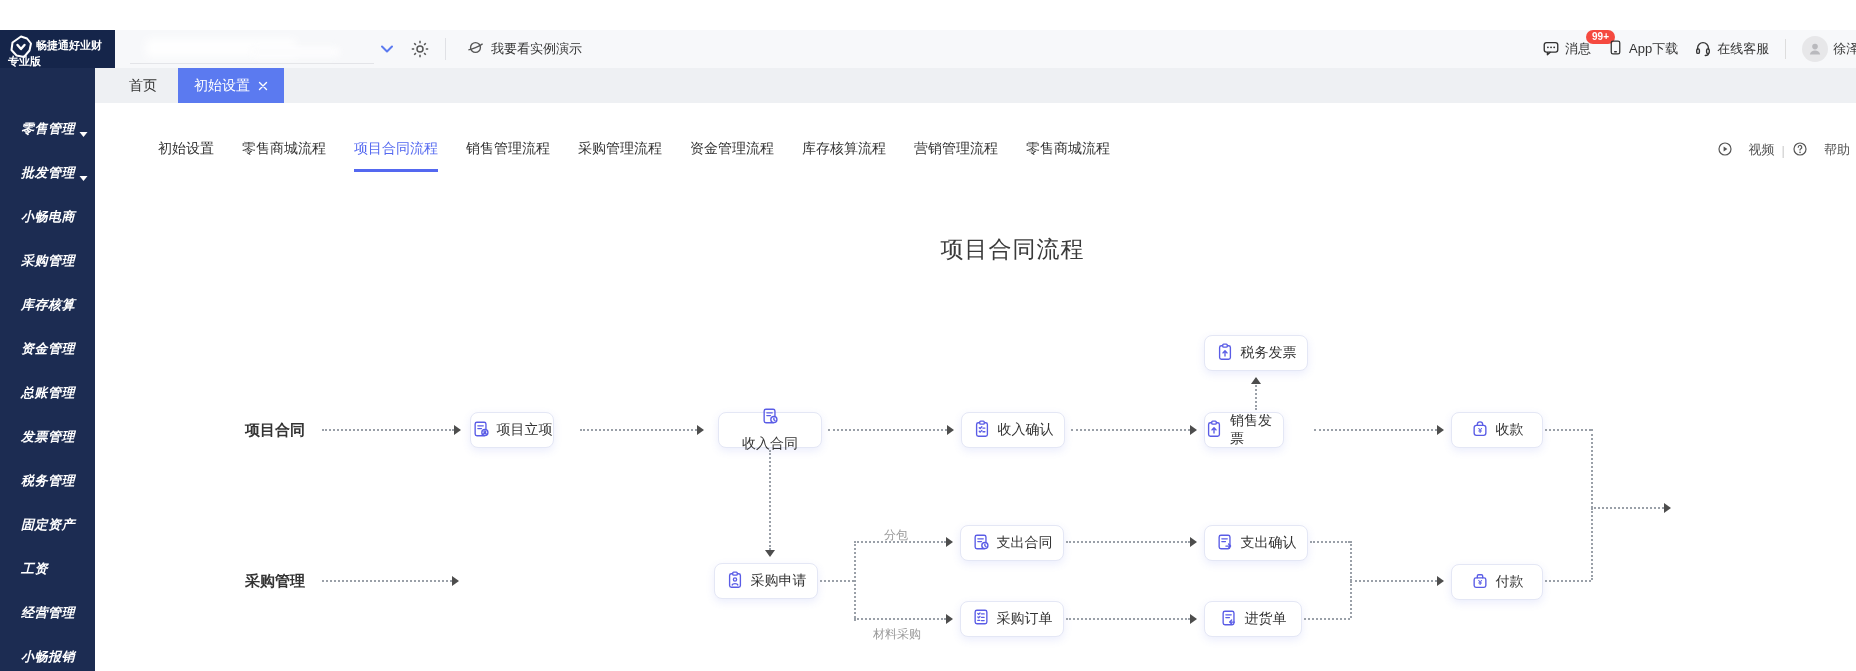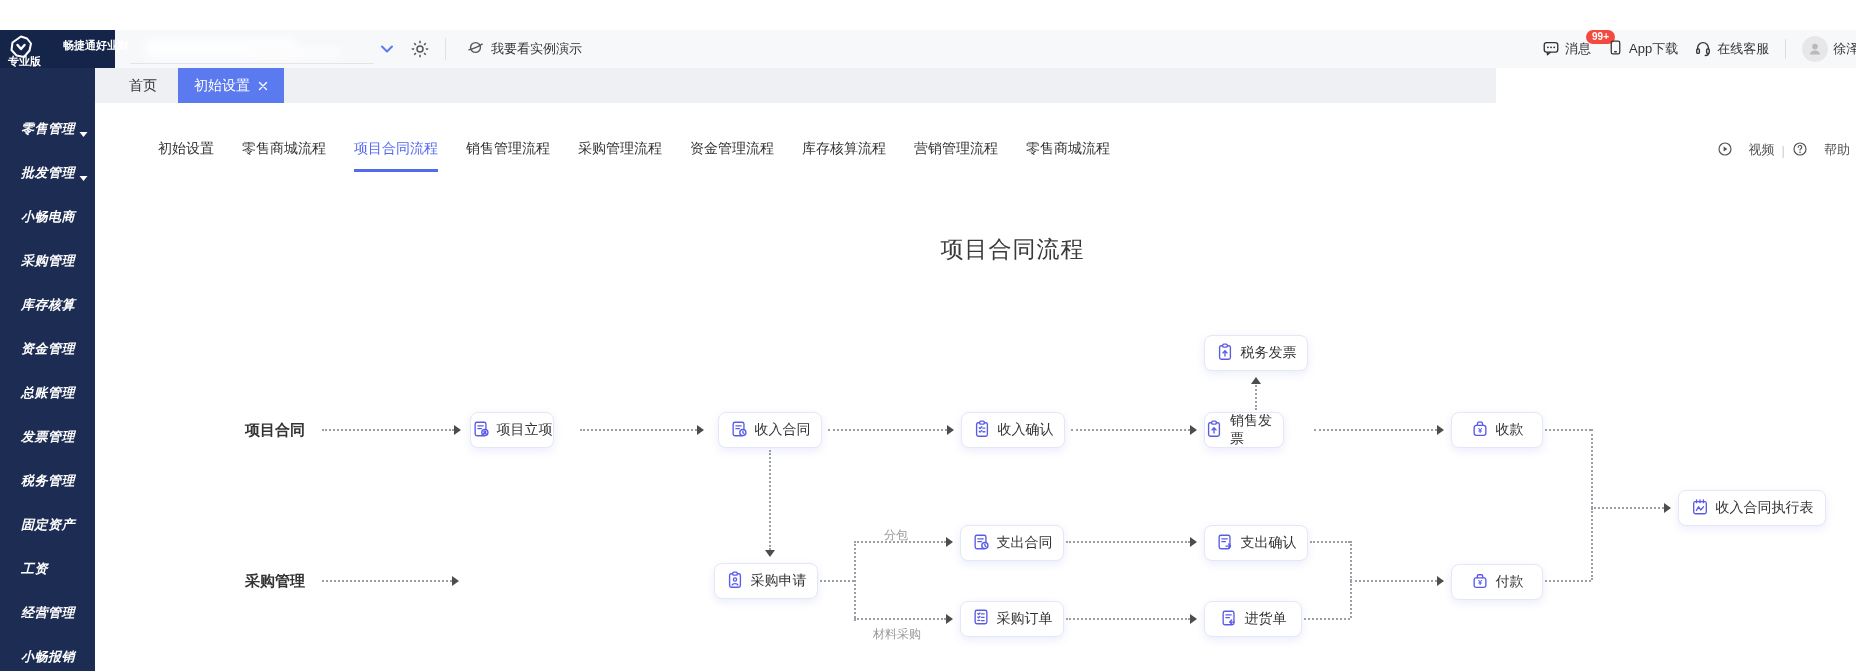--- a/index.html
+++ b/index.html
@@ -5,38 +5,38 @@
   * { margin:0; padding:0; box-sizing:border-box; }
   html,body { width:1856px; height:671px; overflow:hidden; background:#fff;
     font-family:"Liberation Sans","DejaVu Sans",sans-serif; }
   .stage { position:absolute; left:0; top:0; width:1856px; height:671px; background:#fff; }
 
   
   .topstrip { position:absolute; left:0; top:0; width:1856px; height:30px; background:#fff; }
   .header { position:absolute; left:0; top:30px; width:1856px; height:38px; background:#f7f8fa; }
   .logo-block { position:absolute; left:0; top:0; width:115px; height:38px; background:#15254a; color:#fff; }
   .logo-mark { position:absolute; left:8px; top:4px; }
-  .brand { position:absolute; left:36px; top:8px; font-size:11px; font-weight:bold; white-space:nowrap; overflow:hidden; width:78px;margin-left:27px; }
+  .brand { position:absolute; left:36px; top:8px; font-size:11px; font-weight:bold; white-space:nowrap; overflow:hidden; width:78px; }
   .edition { position:absolute; left:8px; top:24px; font-size:11px; font-weight:bold; }
   .company-select { position:absolute; left:130px; top:4px; width:244px; height:30px; border-bottom:1px solid #e3e4e8; }
   .blur-smear { position:absolute; left:16px; top:5px; width:150px; height:18px; background:#fff; border-radius:4px; filter:blur(4px); opacity:.95; }
   .blur-smear2 { position:absolute; left:120px; top:12px; width:90px; height:12px; background:#fcfcfd; border-radius:4px; filter:blur(3px); }
   .chevron { position:absolute; left:378px; top:10px; cursor:pointer; }
   .gear { position:absolute; left:410px; top:9px; cursor:pointer; }
   .hdr-div { position:absolute; left:445px; top:8px; width:1px; height:22px; background:#e0e1e5; }
   .demo { position:absolute; left:466px; top:0; height:38px; display:flex; align-items:center; gap:6px; font-size:13px; color:#333; cursor:pointer; }
   .hdr-right { position:absolute; left:1542px; top:0; height:38px; display:flex; align-items:center; gap:16px; font-size:13px; color:#333; white-space:nowrap; }
   .hitem { display:flex; align-items:center; gap:5px; cursor:pointer; position:relative; }
   .badge { position:absolute; top:-9px; right:-24px; background:#f5493f; color:#fff; font-size:10px; line-height:14px; padding:0 6px; border-radius:8px; font-weight:bold; }
   .vdiv { width:1px; height:20px; background:#ddd; }
   .avatar { width:26px; height:26px; border-radius:50%; background:#e7e7e9; display:flex; align-items:center; justify-content:center; }
   .uname { font-size:13px; color:#333; }
 
   
-  .tabbar { position:absolute; left:0; top:68px; width:1496px; height:35px; background:#eef0f3;text-align:right; }
+  .tabbar { position:absolute; left:0; top:68px; width:1856px; height:35px; background:#eef0f3;text-align:right; }
   .wtab-home { position:absolute; left:113px; top:0; width:60px; height:35px; display:flex; align-items:center; justify-content:center; font-size:14px; color:#333; cursor:pointer; }
   .wtab-active { position:absolute; left:178px; top:0; width:106px; height:35px; background:#5b7af0; color:#fff; display:flex; align-items:center; justify-content:center; gap:8px; font-size:14px; cursor:pointer; }
   .wtab-close { display:flex; align-items:center; cursor:pointer; }
 
   
   .sidebar { position:absolute; left:0; top:68px; width:95px; height:603px; background:#1c2c52; }
   .side-list { position:absolute; left:0; top:39px; width:95px;font-style:italic; }
   .side-item { height:44px; display:flex; align-items:center; padding-left:21px; color:#fff; font-size:13px; font-weight:bold; cursor:pointer; position:relative; letter-spacing:.5px; }
   .caret { position:absolute; right:7px; top:19px; }
 
@@ -262,21 +262,21 @@
   <div class="node" style="left:470px; top:412px; width:84px;">
     <span><svg width="18" height="18" viewBox="0 0 20 20" fill="none" stroke="#5a5ce6" stroke-width="1.5" stroke-linecap="round" stroke-linejoin="round">
           <rect x="3.5" y="2.5" width="12" height="15" rx="2"></rect>
           <path d="M6.5 6.5h6M6.5 9.5h4"></path>
           <circle cx="14.3" cy="14" r="3.4" fill="#fff"></circle>
           <circle cx="14.3" cy="13" r="1"></circle>
           <path d="M12.6 15.8c.4-1 3-1 3.4 0"></path>
         </svg></span>
     <span>项目立项</span>
   </div>
-  <div class="node" style="left:718px; top:412px; width:104px;">
+  <div class="node" style="left:718px; top:412px; width:104px;flex-direction:column;">
     <span><svg width="18" height="18" viewBox="0 0 20 20" fill="none" stroke="#5a5ce6" stroke-width="1.5" stroke-linecap="round" stroke-linejoin="round">
           <rect x="3.5" y="2.5" width="12" height="15" rx="2"></rect>
           <path d="M6.5 6.5h6M6.5 9.5h4"></path>
           <circle cx="14.3" cy="14" r="3.4" fill="#fff"></circle>
           <path d="M14.3 12.4v1.7l1.2.9"></path>
         </svg></span>
     <span>收入合同</span>
   </div>
   <div class="node" style="left:961px; top:412px; width:104px;">
     <span><svg width="18" height="18" viewBox="0 0 20 20" fill="none" stroke="#5a5ce6" stroke-width="1.5" stroke-linecap="round" stroke-linejoin="round">
@@ -302,28 +302,20 @@
         </svg></span>
     <span>税务发票</span>
   </div>
   <div class="node" style="left:1451px; top:412px; width:92px;">
     <span><svg width="18" height="18" viewBox="0 0 20 20" fill="none" stroke="#5a5ce6" stroke-width="1.5" stroke-linecap="round" stroke-linejoin="round">
           <rect x="3.5" y="6" width="13" height="11" rx="2.5"></rect>
           <path d="M7 6V5a3 3 0 0 1 6 0v1"></path>
           <text x="10" y="14.5" font-size="8.5" text-anchor="middle" fill="#5a5ce6" stroke="none" font-weight="bold">¥</text>
         </svg></span>
     <span>收款</span>
-  </div>
-  <div class="node" style="left:1678px; top:490px; width:148px;">
-    <span><svg width="18" height="18" viewBox="0 0 20 20" fill="none" stroke="#5a5ce6" stroke-width="1.5" stroke-linecap="round" stroke-linejoin="round">
-          <rect x="3" y="4" width="14" height="13.5" rx="2"></rect>
-          <path d="M6.2 2.2v3M10 2.2v3M13.8 2.2v3"></path>
-          <polyline points="6,13.8 8.4,9.8 10.8,13.3 13.8,9.8"></polyline>
-        </svg></span>
-    <span>收入合同执行表</span>
   </div>
 
   <div class="node" style="left:714px; top:563px; width:104px;">
     <span><svg width="18" height="18" viewBox="0 0 20 20" fill="none" stroke="#5a5ce6" stroke-width="1.5" stroke-linecap="round" stroke-linejoin="round">
           <rect x="4" y="3" width="12" height="15" rx="2"></rect>
           <rect x="7.5" y="1.3" width="5" height="3.2" rx="1" fill="#fff"></rect>
           <circle cx="10" cy="9.5" r="1.8"></circle>
           <path d="M6.8 15.5c.6-2 5.8-2 6.4 0"></path>
         </svg></span>
     <span>采购申请</span>

